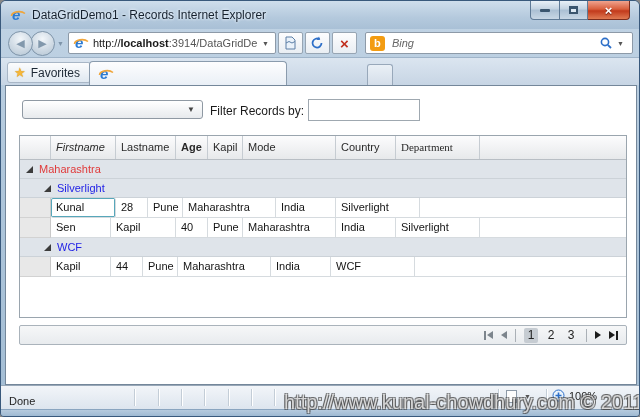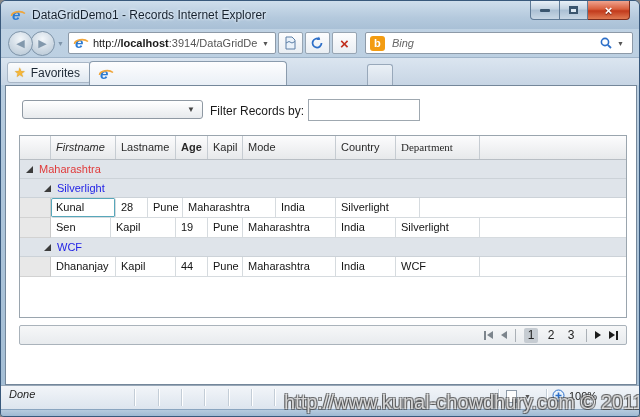--- a/index.html
+++ b/index.html
@@ -96,21 +96,21 @@
   .tri-r{width:0;height:0;border-left:6px solid #1c1c1c;border-top:4px solid transparent;border-bottom:4px solid transparent;}
   .pbar{width:2px;height:9px;background:#7d858d;}
   .pbar.dark{background:#1c1c1c;}
   .psep{width:1px;height:13px;background:#aab0b6;}
   .pagenum{font-size:12px;color:#222;min-width:14px;text-align:center;line-height:15px;}
   .pagenum.current{background:#c6ccd2;border-radius:2px;}
   
   .statusbar{position:absolute;left:0;top:384px;width:100%;height:24px;
     background:linear-gradient(180deg,#f2f5f9 0%,#dde5ee 100%);border-top:1px solid #98a8b8;
     font-size:11px;color:#1e1e1e;}
-  .status-left{position:absolute;left:8px;top:2px;font-style:italic;}
+  .status-left{position:absolute;left:8px;top:9px;}
   .sseg{position:absolute;top:3px;width:1px;height:17px;background:#c3cdd7;box-shadow:1px 0 0 #fff;}
   .zone{position:absolute;left:283px;top:3px;display:flex;align-items:center;gap:5px;}
   .zoombtn{position:absolute;left:505px;top:4px;display:flex;align-items:center;gap:3px;}
   .pageicon{width:11px;height:13px;border:1px solid #8d9aa8;background:#fdfdfd;}
   .zoomlvl{position:absolute;left:551px;top:3px;display:flex;align-items:center;gap:4px;}
   .zoomlvl .pct{font-size:11px;color:#1e1e1e;}
   
   .bottomframe{position:absolute;left:0;top:408px;width:100%;height:9px;
     background:linear-gradient(180deg,#b6cbde 0%,#97b4cf 100%);border-top:1px solid #8aa5c0;border-radius:0 0 3px 3px;}
   
@@ -235,34 +235,33 @@
             <div class="cell" style="width: 35px;">Pune</div>
             <div class="cell" style="width: 93px;">Maharashtra</div>
             <div class="cell" style="width: 60px;">India</div>
             <div class="cell" style="width: 84px;">Silverlight</div>
             <div class="fill"></div>
           </div>
           <div class="drow">
             <div class="cell rowheader" style="width: 31px;"></div>
             <div class="cell" style="width: 60px;">Sen</div>
             <div class="cell" style="width: 65px;">Kapil</div>
-            <div class="cell" style="width: 32px;">19</div>
+            <div class="cell" style="width: 32px;">40</div>
             <div class="cell" style="width: 35px;">Pune</div>
             <div class="cell" style="width: 93px;">Maharashtra</div>
             <div class="cell" style="width: 60px;">India</div>
             <div class="cell" style="width: 84px;">Silverlight</div>
             <div class="fill"></div>
           </div>
           <div class="grow lvl2">
             <span class="tri"></span>
             <span class="lbl" style="color: rgb(35, 35, 230);">WCF</span>
           </div>
           <div class="drow">
             <div class="cell rowheader" style="width: 31px;"></div>
-            <div class="cell" style="width: 65px;">Dhananjay</div>
             <div class="cell" style="width: 60px;">Kapil</div>
             <div class="cell" style="width: 32px;">44</div>
             <div class="cell" style="width: 35px;">Pune</div>
             <div class="cell" style="width: 93px;">Maharashtra</div>
             <div class="cell" style="width: 60px;">India</div>
             <div class="cell" style="width: 84px;">WCF</div>
             <div class="fill"></div>
           </div>
         </div>
     </div>

